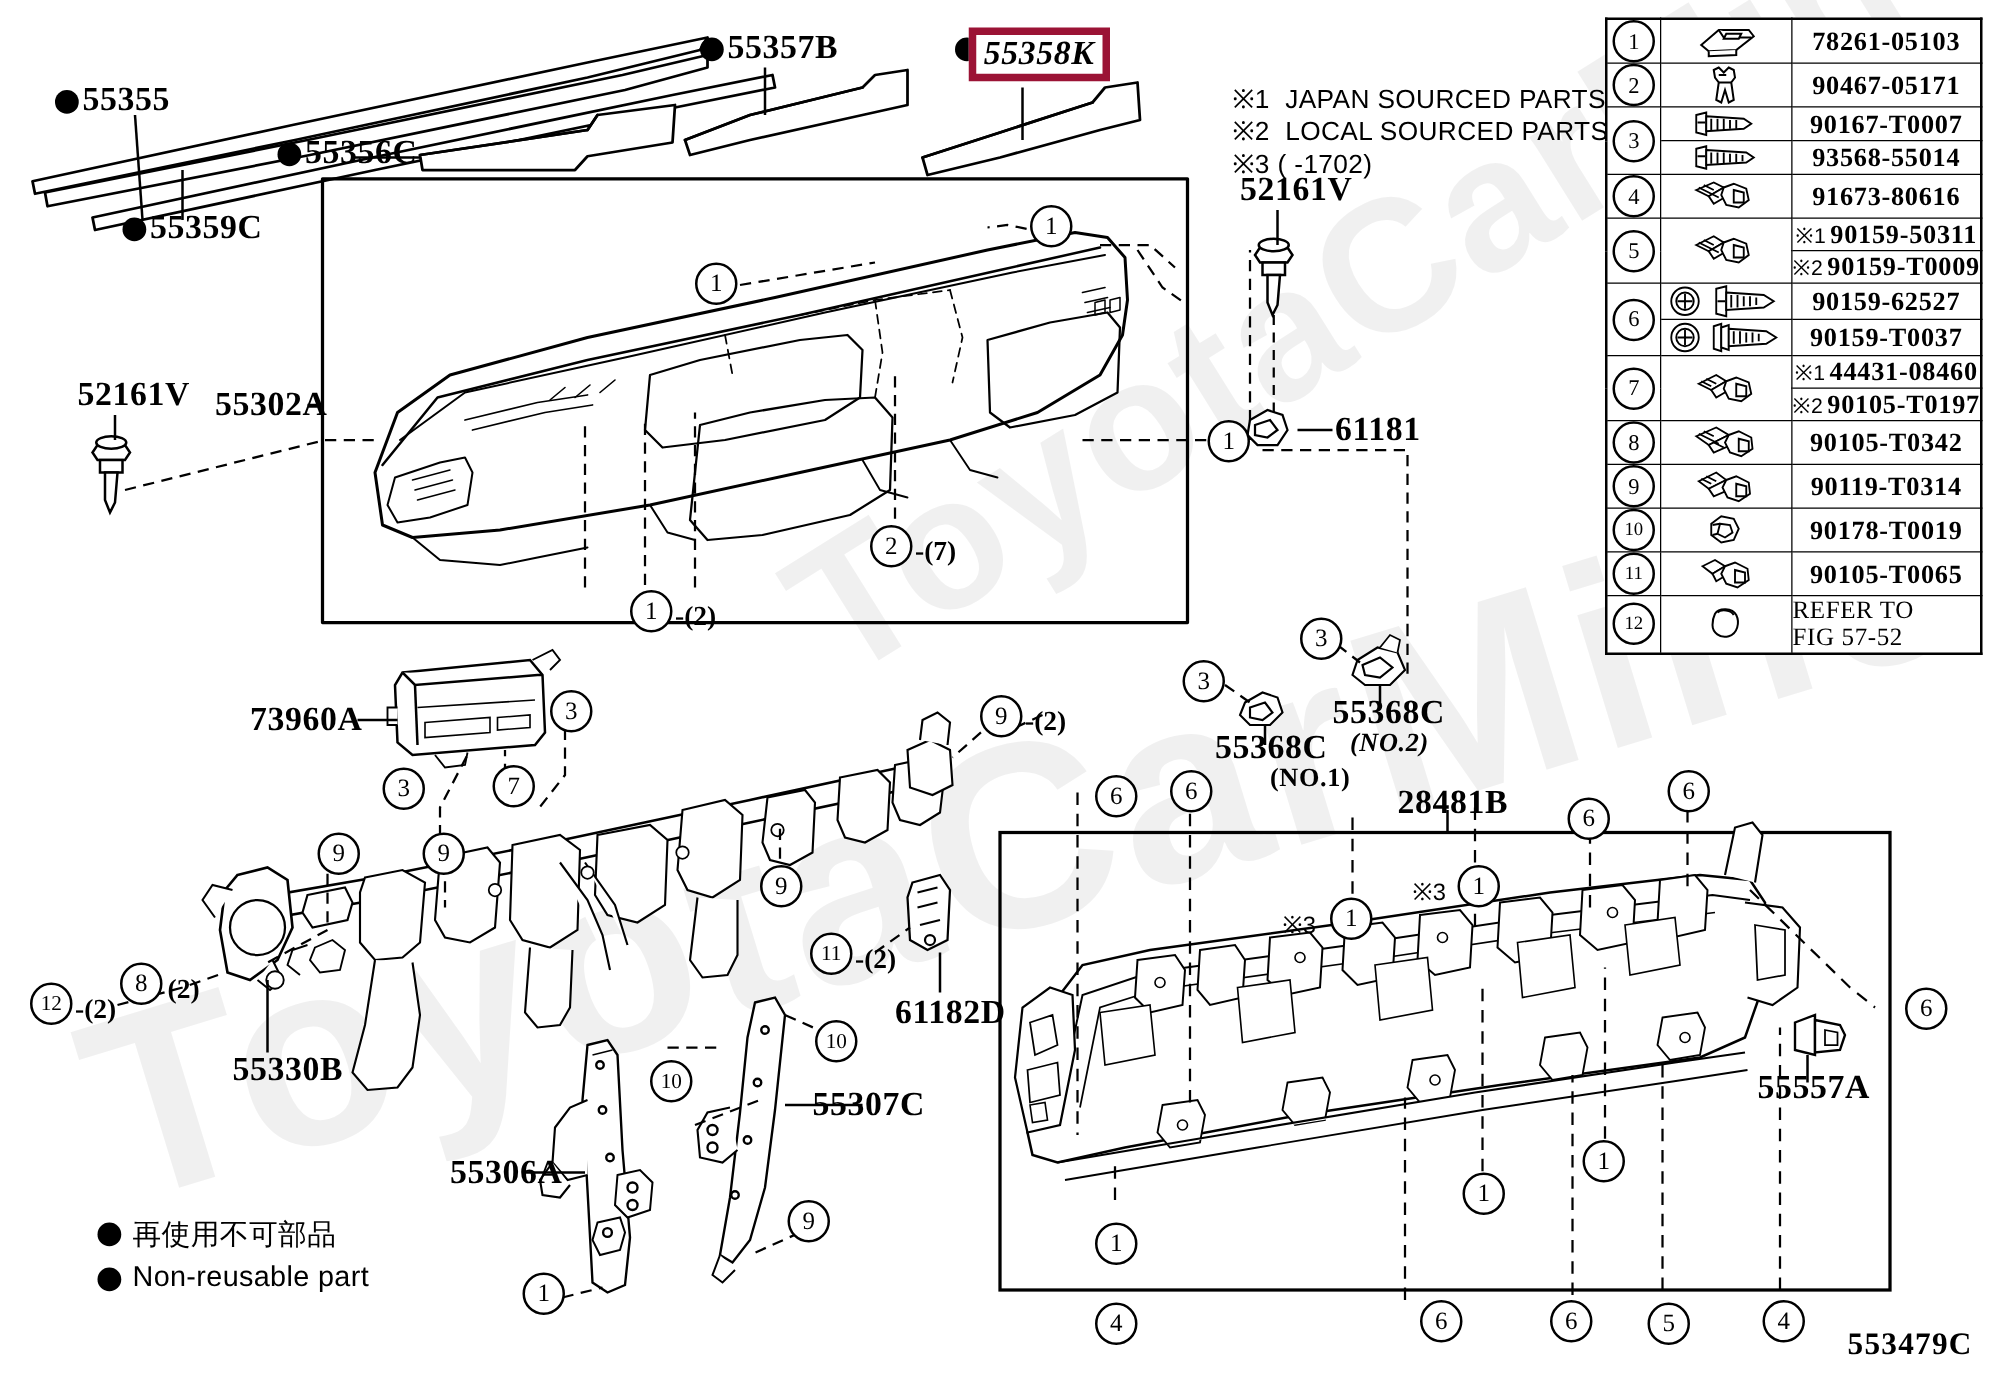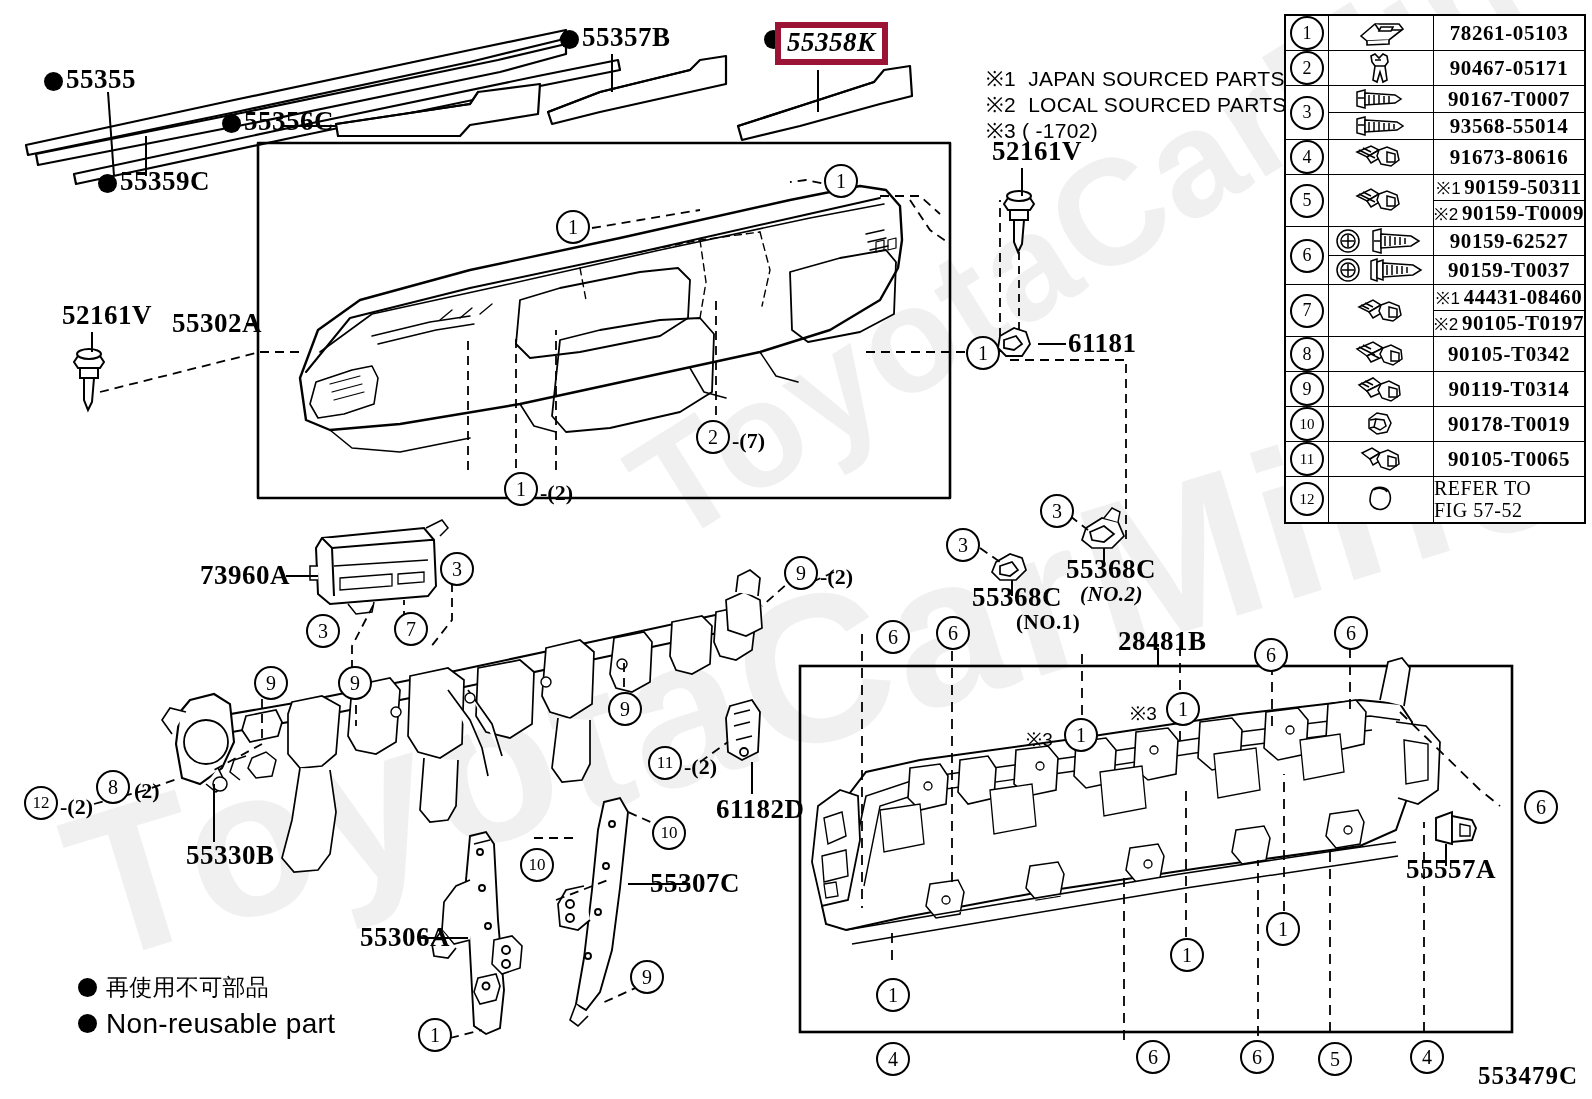--- a/index.html
+++ b/index.html
@@ -419,21 +419,21 @@
     &nbsp;<span>LOCAL SOURCED PARTS</span>
   </div>
   <div class="note" style="left:986px;top:116px;">
     <span>※3</span>
     <span>(    -1702)</span>
   </div>
 
   <div class="dot" style="left:78px;top:978px;"></div>
   <div class="note" style="left:106px;top:972px;font-size:23px;font-family:'DejaVu Sans',sans-serif;">再使用不可部品</div>
   <div class="dot" style="left:78px;top:1014px;"></div>
-  <div class="note" style="left:106px;top:1008px;font-size:28px;">Non-reusable part</div>
+  <div class="note" style="left:106px;top:1008px;font-size:23px;">Non-reusable part</div>
 
   <div class="figid" style="left:1478px;top:1062px;">553479C</div>
 
   <div class="cal" style="left:824px;top:164px;">
       <span>1</span>
     </div>
   <div class="cal" style="left:556px;top:210px;">
       <span>1</span>
     </div>
 

